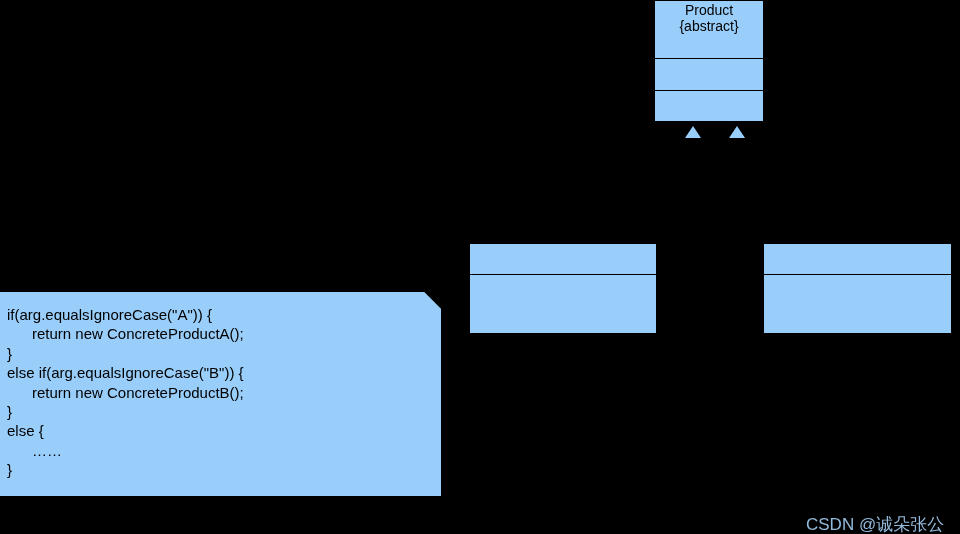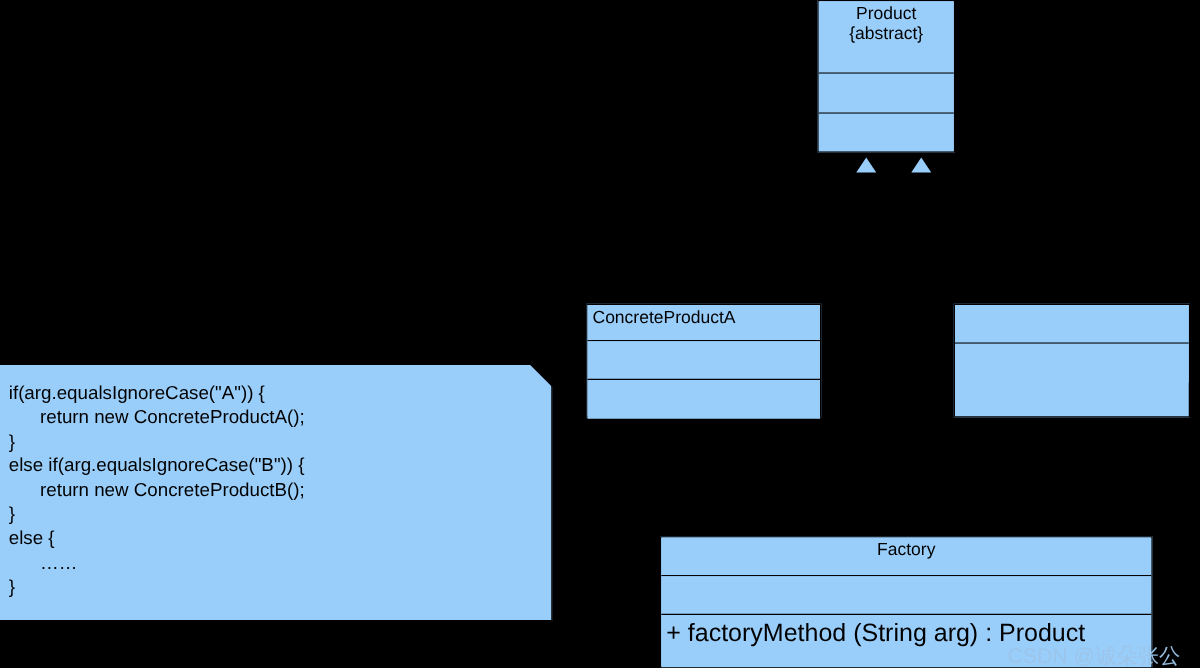--- a/index.html
+++ b/index.html
@@ -153,47 +153,37 @@
   <div class="gen-arrow" style="left:683px; top:124px;">
     <span class="tri-outer"></span>
     <span class="tri-inner"></span>
   </div>
   <div class="gen-arrow" style="left:727px; top:124px;">
     <span class="tri-outer"></span>
     <span class="tri-inner"></span>
   </div>
 
   <div class="uml-class" style="left:469px; top:243px; width:188px; height:91px;">
-    <div class="uml-compartment uml-name size-lg left" style="height:29px;">ConcreteProductA</div>
     <div class="uml-compartment" style="height:31px;">
       <div class="uml-members"></div>
     </div>
     <div class="uml-compartment" style="height:31px;">
       <div class="uml-members"></div>
     </div>
   </div>
 
   <div class="uml-class" style="left:763px; top:243px; width:189px; height:91px;">
     <div class="uml-compartment" style="height:31px;">
       <div class="uml-members"></div>
     </div>
     <div class="uml-compartment" style="height:31px;">
       <div class="uml-members"></div>
     </div>
   </div>
 
-  <div class="uml-class" style="left:528px; top:429px; width:394px; height:105px;">
-    <div class="uml-compartment uml-name size-lg" style="height:31px;">Factory</div>
-    <div class="uml-compartment" style="height:31px;">
-      <div class="uml-members"></div>
-    </div>
-    <div class="uml-compartment" style="height:42px;">
-      <div class="uml-members" style="padding-top:4px;">+  factoryMethod (String arg)  : Product</div>
-    </div>
-  </div>
 
   <div class="uml-note" style="left:-1px; top:291px; width:443px; height:206px;">
     <div class="note-shape"></div>
     <div class="note-fold"></div>
     <div class="note-fold-line"></div>
     <div class="note-code">if(arg.equalsIgnoreCase("A")) {
       return new ConcreteProductA();
 }
 else if(arg.equalsIgnoreCase("B")) {
       return new ConcreteProductB();

